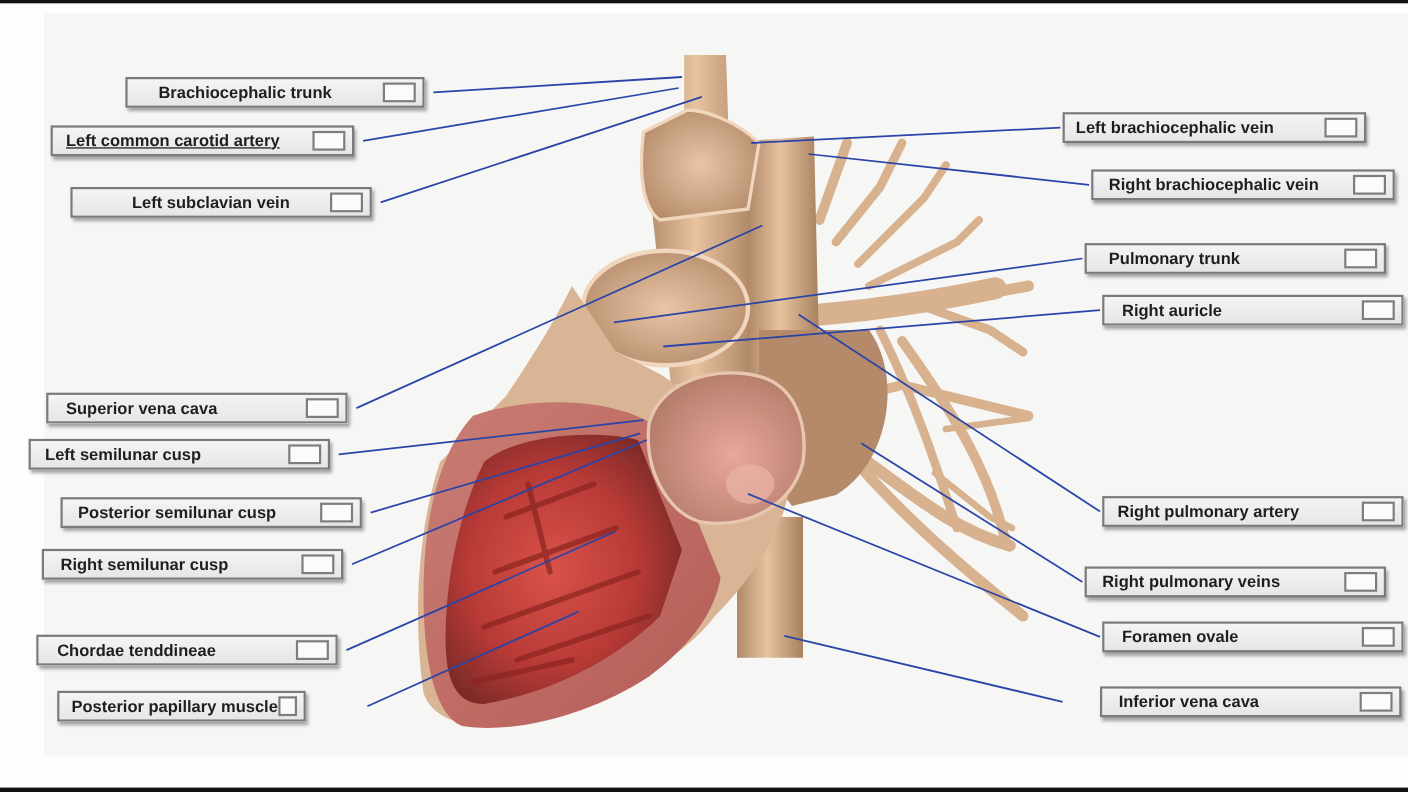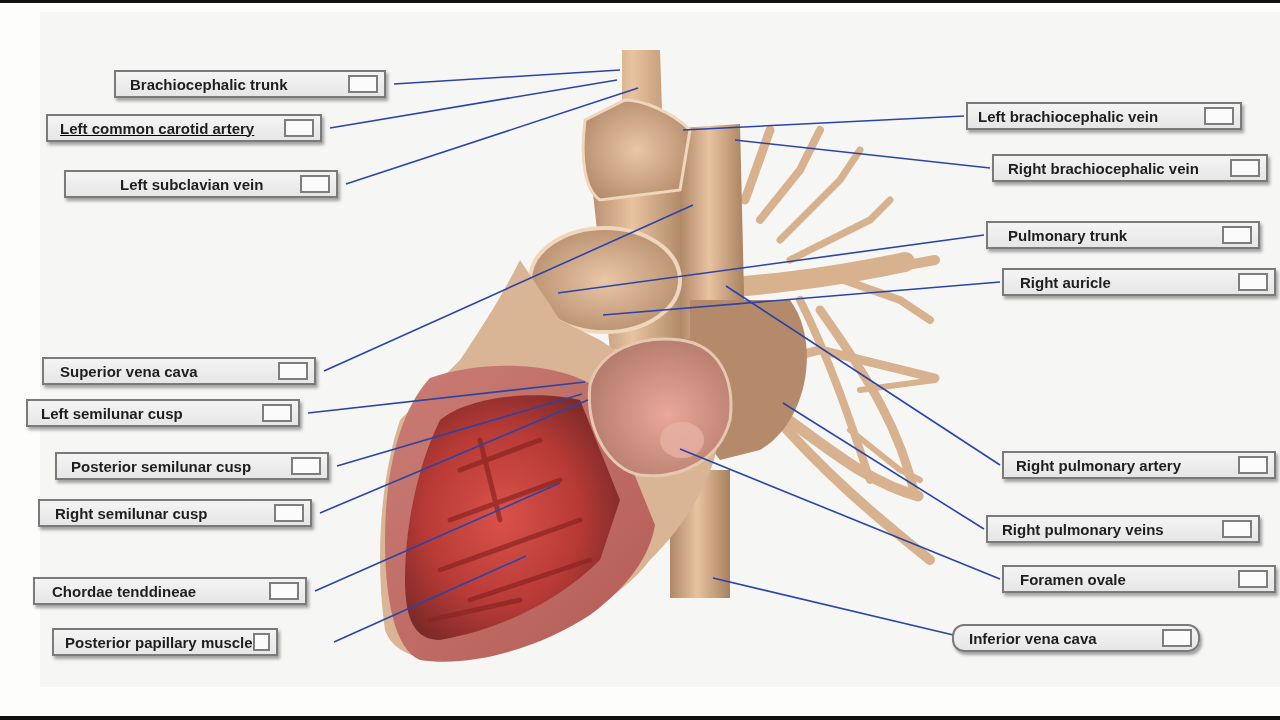--- a/index.html
+++ b/index.html
@@ -103,21 +103,21 @@
       <line x1="1000" y1="282" x2="603" y2="315"></line>
       <line x1="1000" y1="465" x2="726" y2="286"></line>
       <line x1="984" y1="529" x2="783" y2="403"></line>
       <line x1="1000" y1="579" x2="680" y2="449"></line>
       <line x1="966" y1="638" x2="713" y2="578"></line>
     </g>
 </svg>
 
 <div id="labels-layer">
     <div class="label" style="left: 114px; top: 70px; width: 272px;">
-      <span class="txt" style="padding-left: 14px;">Brachiocephalic trunk</span>
+      <span class="txt" style="padding-left: 28px;">Brachiocephalic trunk</span>
       <span class="answer"></span>
     </div>
     <div class="label" style="left: 46px; top: 114px; width: 276px; text-decoration: underline;">
       <span class="txt" style="padding-left: 12px;">Left common carotid artery</span>
       <span class="answer"></span>
     </div>
     <div class="label" style="left: 64px; top: 170px; width: 274px;">
       <span class="txt" style="padding-left: 14px; margin-left: 40px;">Left subclavian vein</span>
       <span class="answer"></span>
     </div>
@@ -166,19 +166,19 @@
       <span class="answer"></span>
     </div>
     <div class="label" style="left: 986px; top: 515px; width: 274px;">
       <span class="txt" style="padding-left: 14px;">Right pulmonary veins</span>
       <span class="answer"></span>
     </div>
     <div class="label" style="left: 1002px; top: 565px; width: 274px;">
       <span class="txt" style="padding-left: 16px;">Foramen ovale</span>
       <span class="answer"></span>
     </div>
-    <div class="label" style="left: 952px; top: 624px; width: 248px; border-radius: 12px;">
+    <div class="label" style="left: 1000px; top: 624px; width: 274px;">
       <span class="txt" style="padding-left: 15px;">Inferior vena cava</span>
       <span class="answer"></span>
     </div>
   </div>
 
 <div class="bar-bottom"></div>
 
 </body></html>

